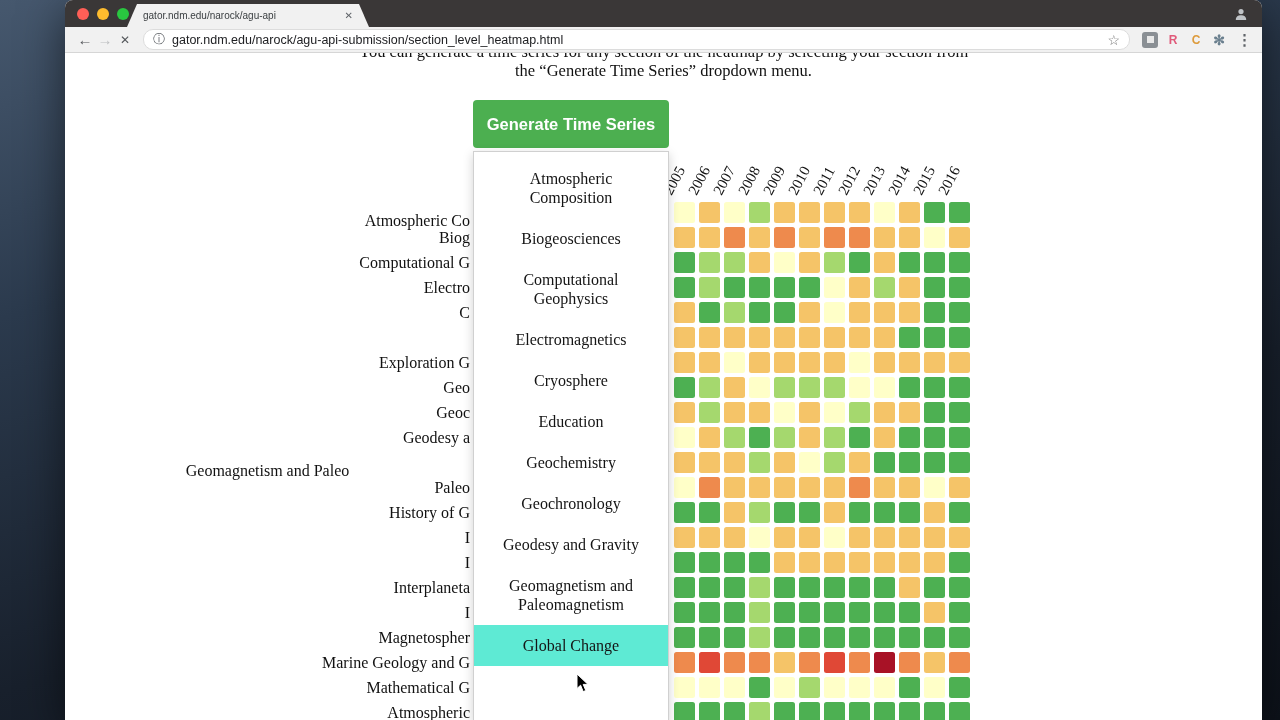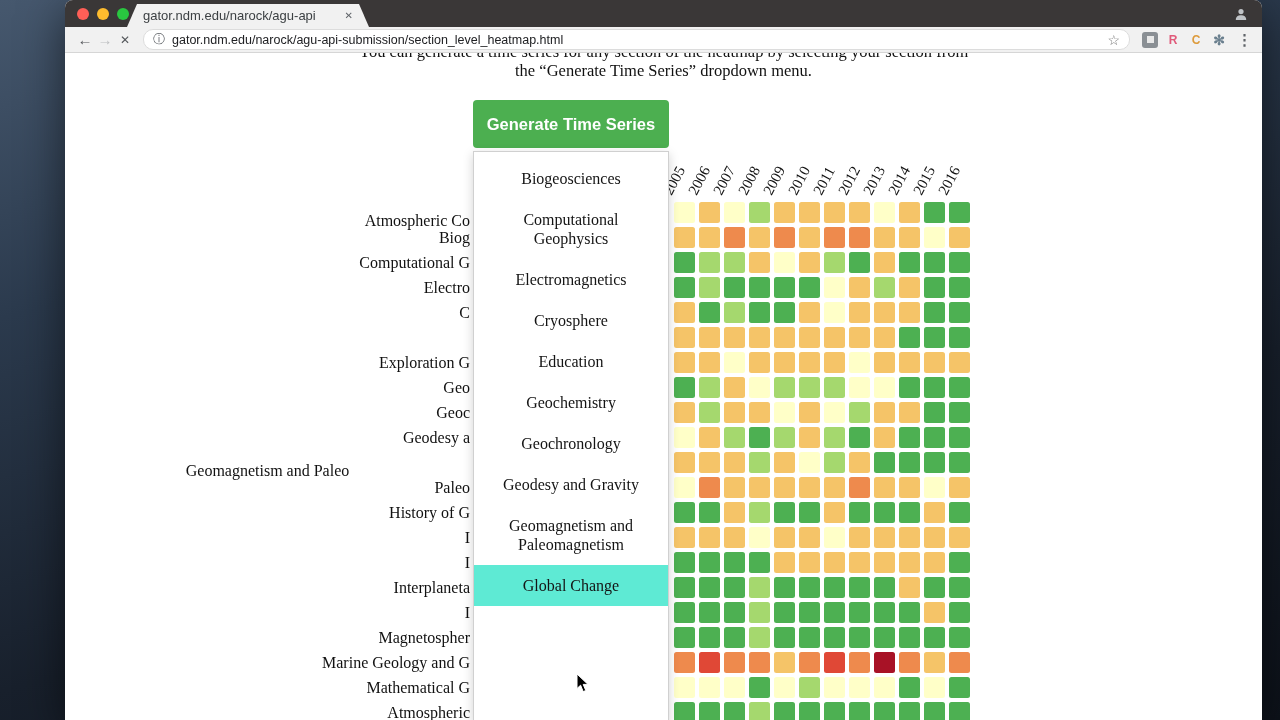--- a/index.html
+++ b/index.html
@@ -9,21 +9,21 @@
   
   .window{position:absolute;left:65px;top:0;width:1197px;height:720px;
           border-radius:8px 8px 0 0;overflow:hidden;background:#fff;
           box-shadow:0 12px 45px rgba(0,0,0,.55);}
   .tabbar{position:relative;height:27px;background:#3a3737;}
   .lights{position:absolute;left:12px;top:8px;display:flex;gap:8px;}
   .light{width:12px;height:12px;border-radius:50%;}
   .tab{position:absolute;left:62px;top:4px;width:242px;height:23px;background:#f1f1f1;
        clip-path:polygon(10px 0,calc(100% - 10px) 0,100% 100%,0 100%);
        display:flex;align-items:center;padding:0 16px;box-sizing:border-box;}
-  .tab-title{flex:1;font-size:13px;color:#3c4043;white-space:nowrap;overflow:hidden;text-overflow:ellipsis;}
+  .tab-title{flex:1;font-size:10px;color:#3c4043;white-space:nowrap;overflow:hidden;text-overflow:ellipsis;}
   .tab-close{font-size:10px;color:#5f6368;margin-left:8px;}
   .profile{position:absolute;right:14px;top:7px;width:14px;height:14px;}
   .toolbar{height:25px;background:#f1f1f1;border-bottom:1px solid #d6d6d6;
            display:flex;align-items:center;padding:0 10px;}
   .navbtn{width:20px;text-align:center;cursor:default;}
   .back{font-size:15px;color:#54575b;}
   .fwd{font-size:15px;color:#bdbfc1;}
   .stop{font-size:12px;color:#54575b;}
   .urlbar{flex:1;height:19px;margin:0 8px;background:#fff;border:1px solid #dcdcdc;border-radius:10px;
           display:flex;align-items:center;padding:0 9px;}
@@ -424,20 +424,23 @@
           <div class="cell" style="background: rgb(77, 176, 82);"></div>
           <div class="cell" style="background: rgb(77, 176, 82);"></div>
           <div class="cell" style="background: rgb(77, 176, 82);"></div>
           <div class="cell" style="background: rgb(77, 176, 82);"></div>
           <div class="cell" style="background: rgb(77, 176, 82);"></div>
         </div>
 
       <div class="gen-btn">Generate Time Series</div>
       <div class="dropdown">
           <div class="dd-item">
+            <div class="dd-inner">Atmospheric Composition</div>
+          </div>
+          <div class="dd-item">
             <div class="dd-inner">Biogeosciences</div>
           </div>
           <div class="dd-item">
             <div class="dd-inner">Computational Geophysics</div>
           </div>
           <div class="dd-item">
             <div class="dd-inner">Electromagnetics</div>
           </div>
           <div class="dd-item">
             <div class="dd-inner">Cryosphere</div>

